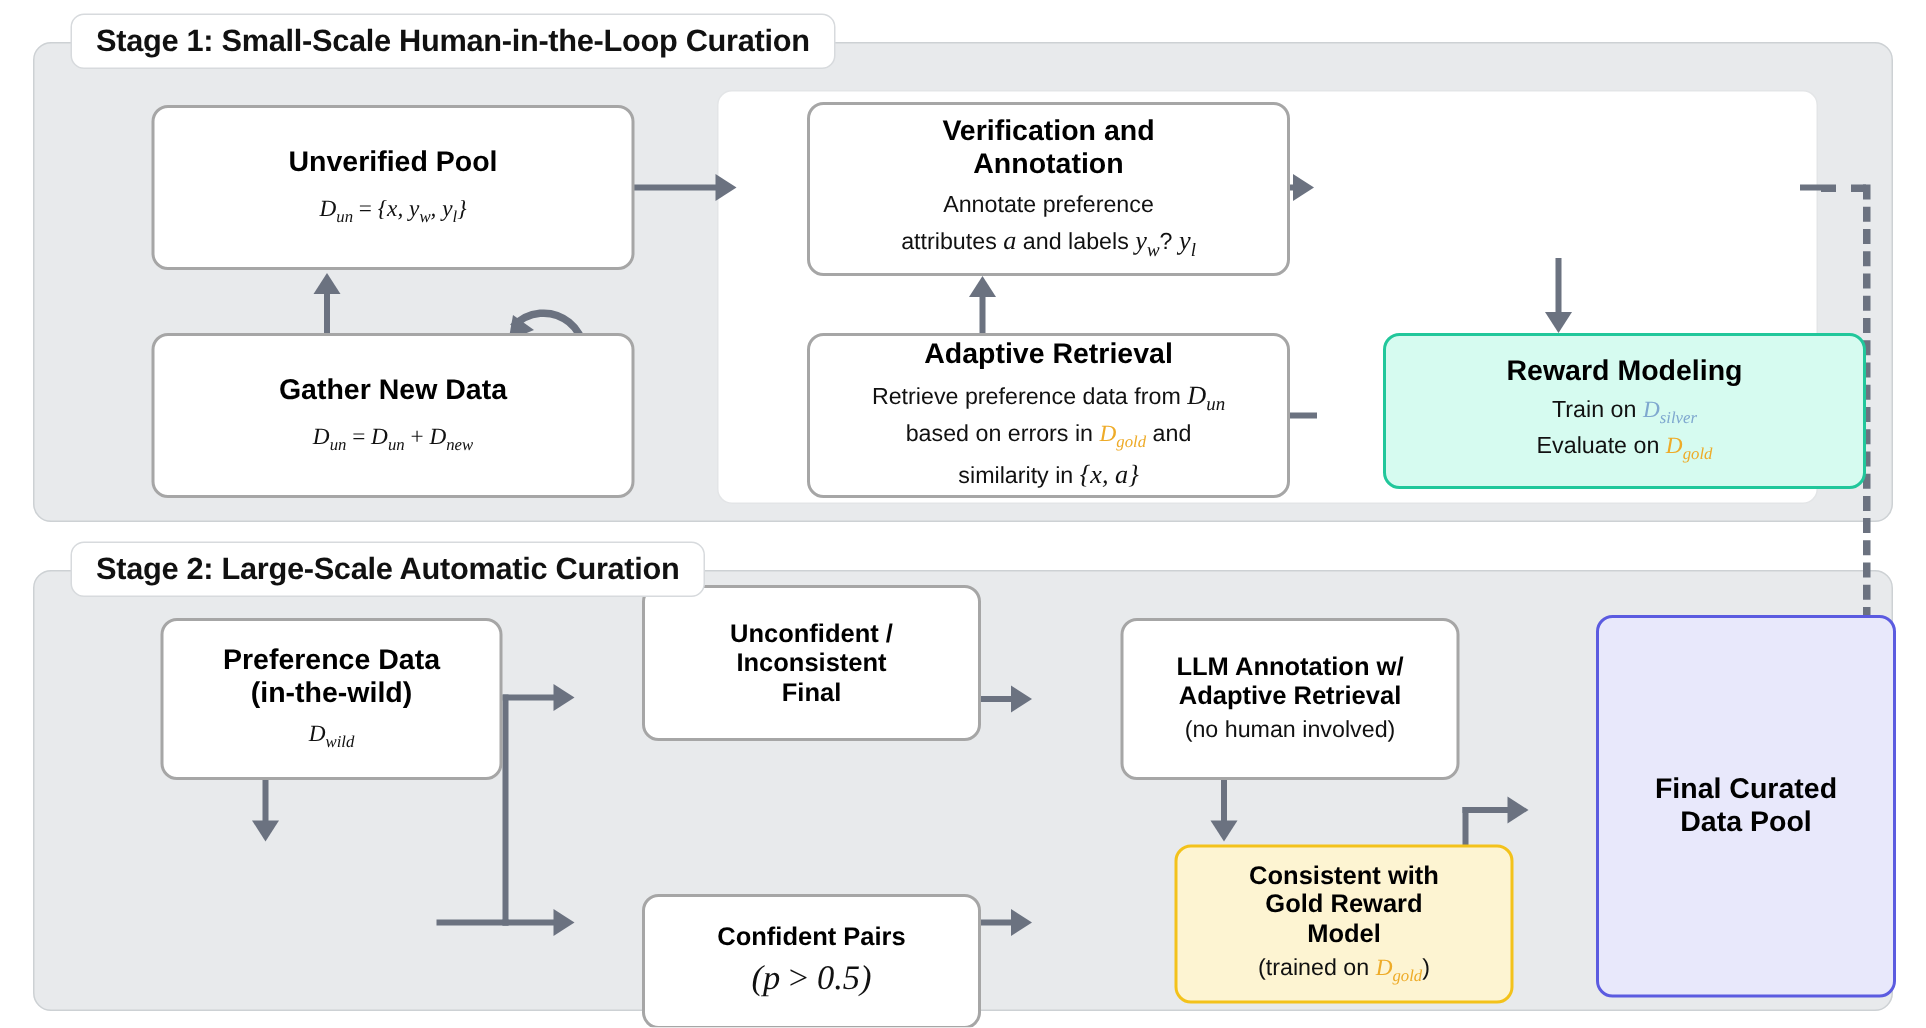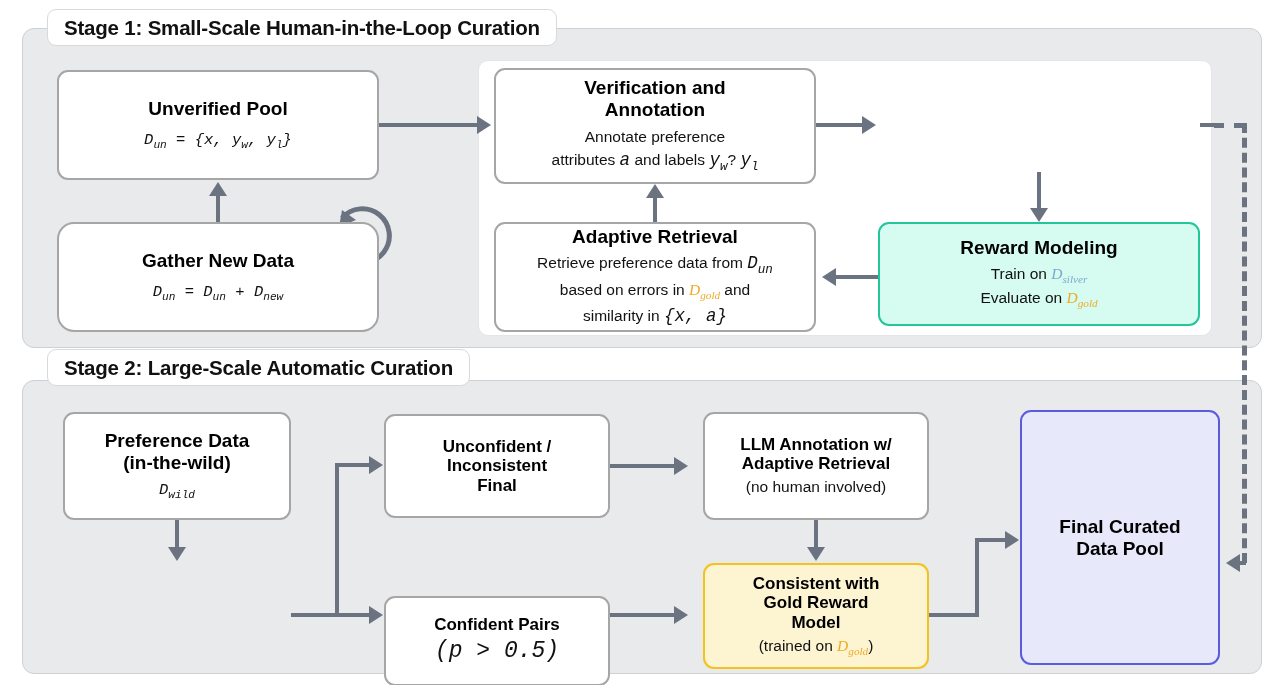--- a/index.html
+++ b/index.html
@@ -8,26 +8,26 @@
 
   .panel{position:absolute;background:#e8eaec;border:1px solid #cdd1d4;border-radius:12px;box-sizing:border-box;}
   .panel-label{position:absolute;background:#ffffff;border:1px solid #d7dadd;border-radius:9px;
     display:flex;align-items:center;padding:0 16px;box-sizing:border-box;
     font-weight:bold;font-size:20.5px;color:#111;letter-spacing:-0.2px;z-index:6;white-space:nowrap;}
 
   .inner-white{position:absolute;background:#ffffff;border:1px solid #e3e5e7;border-radius:10px;box-sizing:border-box;}
 
   .node{position:absolute;box-sizing:border-box;border-radius:11px;background:#fff;
     border:2px solid #a6a6a6;display:flex;flex-direction:column;align-items:center;justify-content:center;
-    text-align:center;z-index:4;padding:4px 19px;}
+    text-align:center;z-index:4;padding:4px 19px;margin-left:44px;}
   .node .t{font-weight:bold;font-size:19px;color:#000;line-height:1.15;}
   .node .t.small{font-size:17px;}
   .node .sub{font-size:15.5px;color:#111;line-height:1.3;margin-top:2px;}
   .node .sub.tight{margin-top:1px;}
-  .math{font-family:Liberation Mono, monospace;font-style:italic;font-size:17.5px;color:#111;}
+  .math{font-family:Liberation Serif, serif;font-style:italic;font-size:17.5px;color:#111;}
   .math .up{font-style:normal;}
   sub{font-size:0.72em;font-style:italic;}
   .gold{color:#eeab28;font-family:"Liberation Serif", serif;font-style:italic;}
   .silver{color:#7fa8cf;font-family:"Liberation Serif", serif;font-style:italic;}
 
   .n-blue{border-color:#1f6fb5;background:#e0effb;}
   .n-green{border-color:#21c79b;background:#d6fbf0;}
   .n-yellow{border-color:#f3c21b;background:#fdf4d2;}
   .n-purple{border-color:#5b5be0;background:#e8e8fb;}
 
@@ -55,21 +55,21 @@
 
   <div class="inner-white" style="left:478px;top:60px;width:734px;height:276px;"></div>
 
   <div class="node" style="left:57px;top:70px;width:322px;height:110px;">
     <div class="t">Unverified Pool</div>
     <div class="sub math" style="margin-top:10px;">
       D<sub>un</sub> <span class="up">=</span> {<i>x</i>, <i>y</i><sub>w</sub>, <i>y</i><sub>l</sub>}
     </div>
   </div>
 
-  <div class="node" style="left:57px;top:222px;width:322px;height:110px;border-radius:17px;">
+  <div class="node" style="left:57px;top:222px;width:322px;height:110px;">
     <div class="t">Gather New Data</div>
     <div class="sub math" style="margin-top:10px;">
       D<sub>un</sub> <span class="up">=</span> D<sub>un</sub> <span class="up">+</span> D<sub>new</sub>
     </div>
   </div>
 
   <div class="node" style="left:494px;top:68px;width:322px;height:116px;">
     <div class="t">Verification and</div>
     <div class="t">Annotation</div>
     <div class="sub" style="margin-top:6px;">Annotate preference</div>
@@ -121,51 +121,51 @@
 
   <div class="ln lnv" style="left:216px;top:196px;height:26px;"></div>
   <div class="arw arw-u" style="left:209px;top:182px;"></div>
 
   <svg class="loop" width="90" height="80" style="left:320px;top:196px;">
     <path d="M 22 22 A 27 27 0 1 1 27 62" fill="none" stroke="#6b7280" stroke-width="5"></path>
     <polygon points="22,14 36,24 19,31" fill="#6b7280"></polygon>
   </svg>
 
   <div class="panel" style="left:22px;top:380px;width:1240px;height:294px;"></div>
-  <div class="panel-label" style="left:47px;top:349px;height:37px;">
+  <div class="panel-label" style="left:47px;top:361px;height:37px;">
     <span>Stage 2: Large-Scale Automatic Curation</span>
   </div>
 
   <div class="node" style="left:63px;top:412px;width:228px;height:108px;">
     <div class="t">Preference Data</div>
     <div class="t">(in-the-wild)</div>
     <div class="sub math" style="margin-top:6px;">D<sub>wild</sub></div>
   </div>
 
 
-  <div class="node" style="left:384px;top:414px;width:226px;height:104px;">
+  <div class="node" style="left:384px;top:390px;width:226px;height:104px;">
     <div class="t small">Unconfident /</div>
     <div class="t small">Inconsistent</div>
     <div class="t small">Final</div>
   </div>
 
   <div class="node" style="left:384px;top:596px;width:226px;height:90px;">
     <div class="t small">Confident Pairs</div>
     <div class="sub math" style="margin-top:2px;font-size:23px;">
       (p <span class="up">&gt;</span> 0.5)
     </div>
   </div>
 
   <div class="node" style="left:703px;top:412px;width:226px;height:108px;">
     <div class="t small">LLM Annotation w/</div>
     <div class="t small">Adaptive Retrieval</div>
     <div class="sub" style="margin-top:3px;">(no human involved)</div>
   </div>
 
-  <div class="node n-yellow" style="left:703px;top:563px;width:226px;height:106px;">
+  <div class="node n-yellow" style="left:739px;top:563px;width:226px;height:106px;">
     <div class="t small">Consistent with</div>
     <div class="t small">Gold Reward</div>
     <div class="t small">Model</div>
     <div class="sub" style="margin-top:3px;">
       <span>(trained on</span>
       <span class="gold">D<sub>gold</sub></span><span>)</span>
     </div>
   </div>
 
   <div class="node n-purple" style="left:1020px;top:410px;width:200px;height:255px;">

